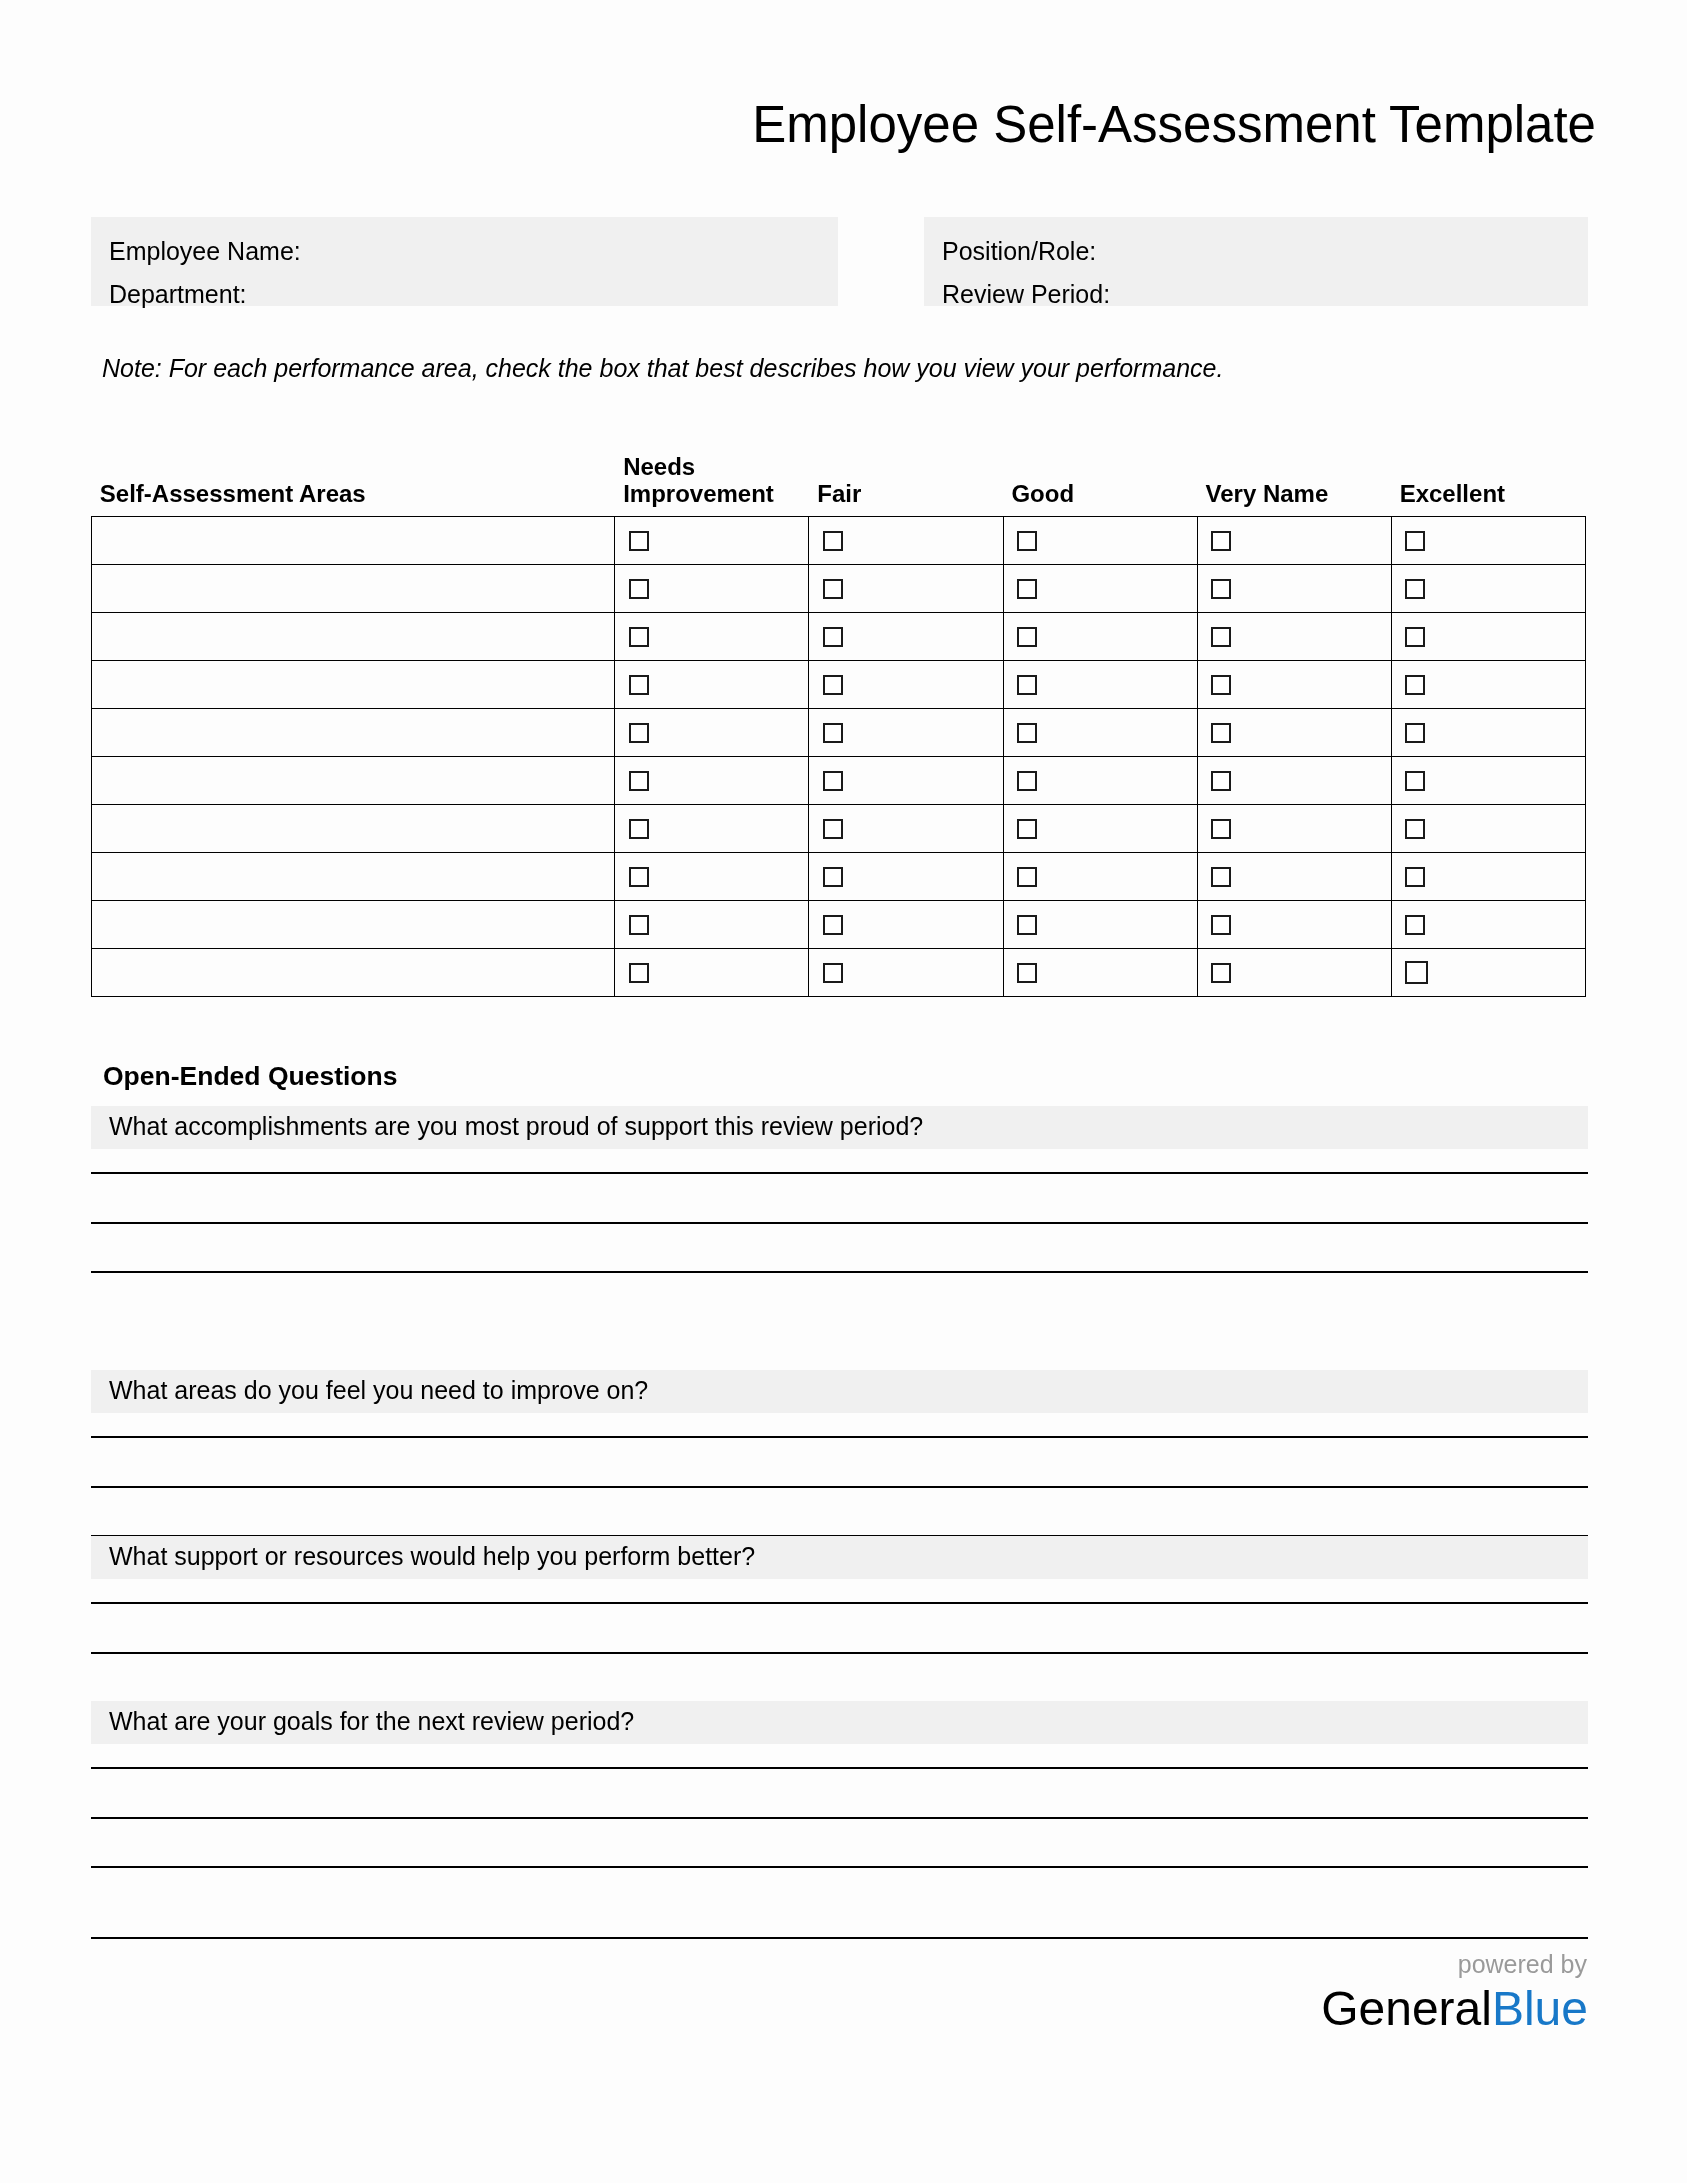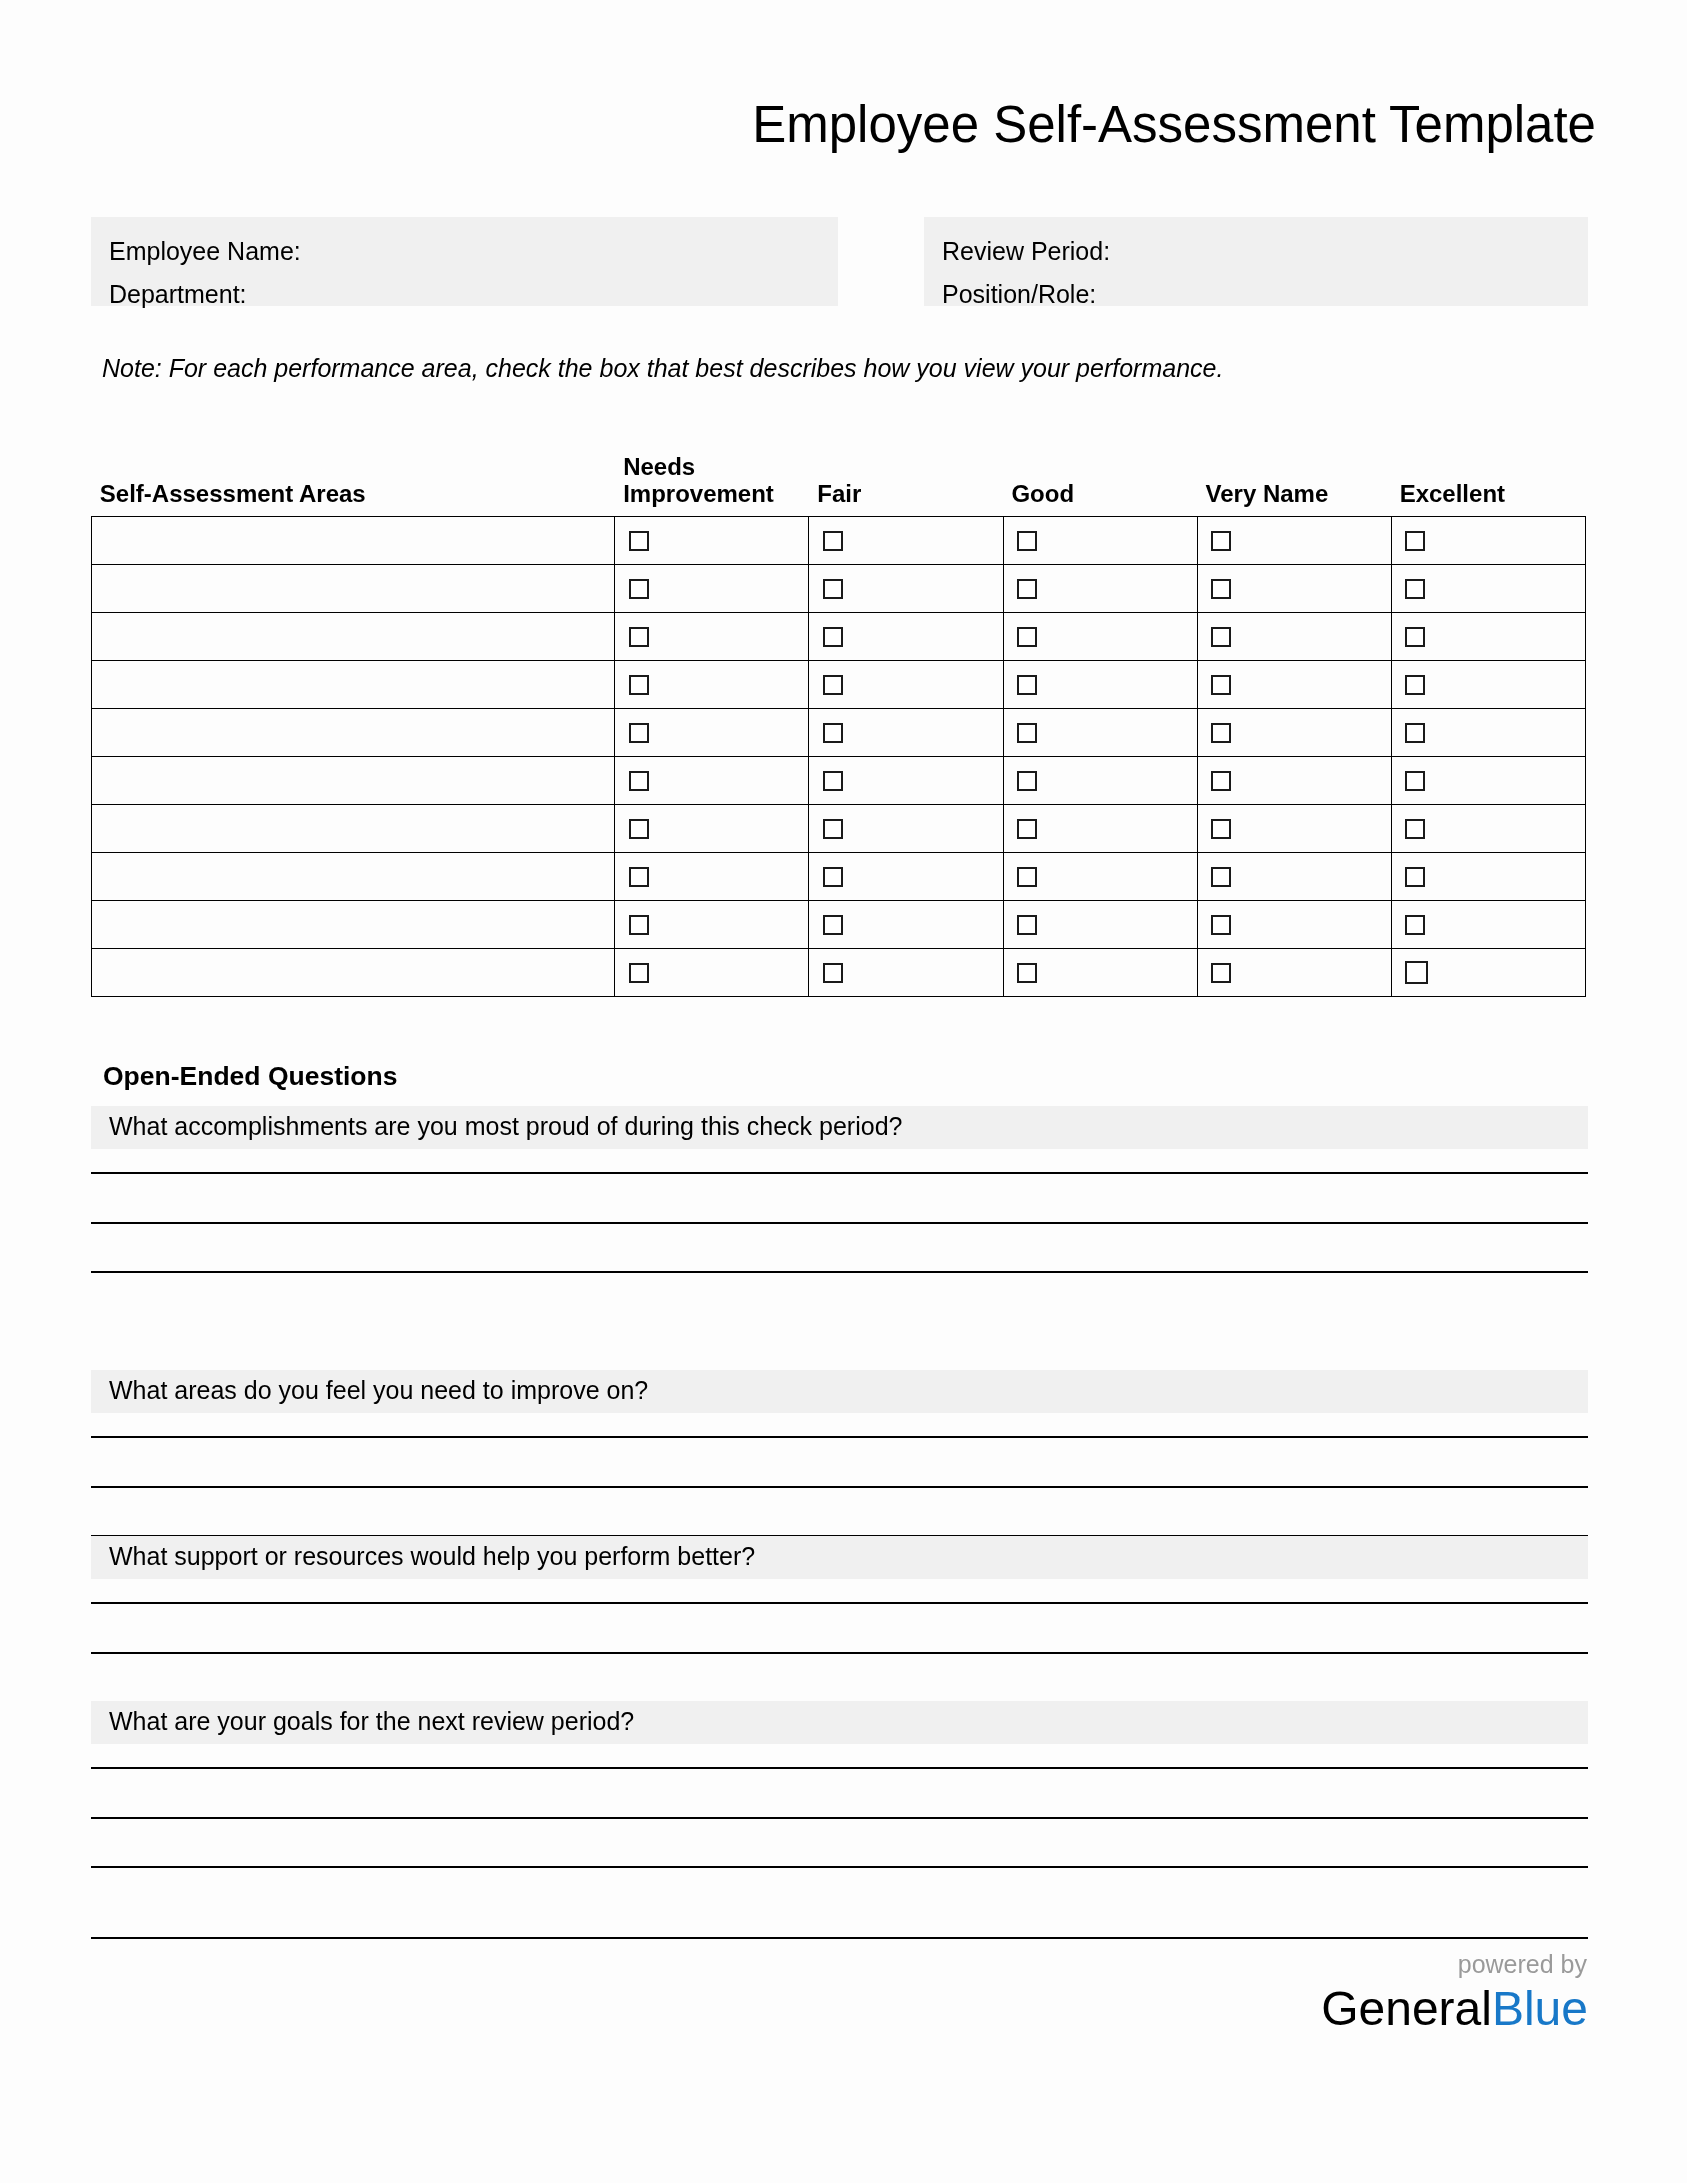--- a/index.html
+++ b/index.html
@@ -176,22 +176,22 @@
 <div class="page">
 
   <div class="doc-title">Employee Self-Assessment Template</div>
 
   <div class="id-row">
     <div class="id-box left">
       <div class="id-line">Employee Name:</div>
       <div class="id-line">Department:</div>
     </div>
     <div class="id-box right">
+      <div class="id-line">Position/Role:</div>
       <div class="id-line">Review Period:</div>
-      <div class="id-line">Position/Role:</div>
     </div>
   </div>
 
   <div class="note">Note: For each performance area, check the box that best describes how you view your performance.</div>
 
   <div class="table-wrap">
     <table class="assess">
       <colgroup>
         <col class="c-area">
         <col class="c-rating">
@@ -291,21 +291,21 @@
             <td><span class="chk"></span></td>
             <td><span class="chk big"></span></td>
           </tr>
         </tbody>
     </table>
   </div>
 
   <div class="oe-heading">Open-Ended Questions</div>
   <div id="questions-host">
       <div class="q-block" style="top: 1106px;">
-        <div class="q-bar">What accomplishments are you most proud of during this check period?</div>
+        <div class="q-bar">What accomplishments are you most proud of support this review period?</div>
         <div class="ans-lines" style="height: 174px;">
           <div class="ans-line" style="top: 23px;"></div>
           <div class="ans-line" style="top: 73px;"></div>
           <div class="ans-line" style="top: 122px;"></div>
         </div>
       </div>
       <div class="q-block" style="top: 1370px;">
         <div class="q-bar">What areas do you feel you need to improve on?</div>
         <div class="ans-lines" style="height: 174px;">
           <div class="ans-line" style="top: 23px;"></div>

